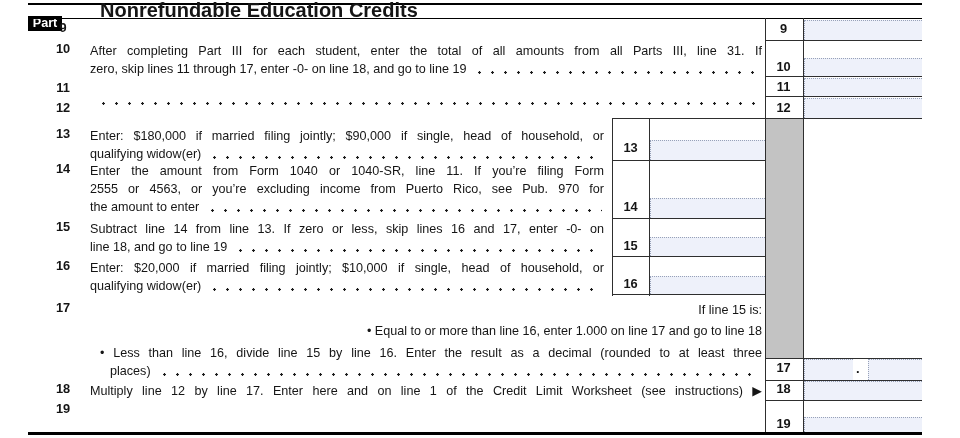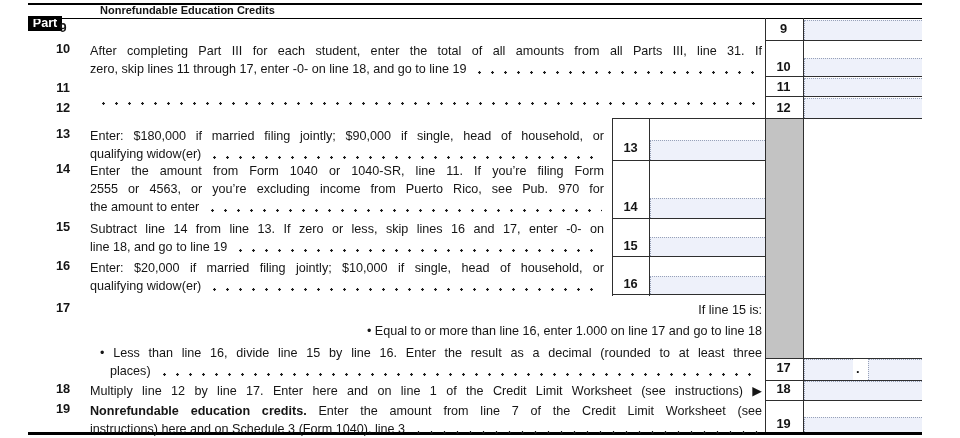--- a/index.html
+++ b/index.html
@@ -6,21 +6,21 @@
   .page{
     position:relative;width:960px;height:438px;background:#fff;
     font-family:"Liberation Sans",sans-serif;font-size:12.6px;color:#151515;
     overflow:hidden;
   }
   .hr,.vr{position:absolute;background:#2e2e2e;}
   .tab{
     position:absolute;background:#000;color:#fff;font-weight:bold;
     font-size:12.6px;text-align:center;line-height:15px;
   }
-  .title{position:absolute;font-weight:bold;font-size:11px;line-height:15px;}
+  .title{position:absolute;font-weight:bold;font-size:20px;line-height:15px;}
   .num{position:absolute;font-weight:bold;font-size:12.8px;text-align:center;line-height:14px;}
   .field{
     position:absolute;background:#eef1fa;
     border-top:1px dotted #97a1b8;border-left:1px dotted #97a1b8;
     box-sizing:border-box;
   }
   .gray{position:absolute;background:#c3c3c3;}
   .txt{position:absolute;line-height:18px;}
   .just{text-align:justify;text-align-last:justify;}
   .lf{display:flex;align-items:baseline;}
@@ -162,21 +162,14 @@
     <div class="lf indent">
         <span class="t">places)</span>
         <span class="leader"></span>
       </div>
   </div>
 
   <div class="txt" style="left:90px;top:381.5px;width:672px;">
     <div class="just"><span>Multiply line 12 by line 17. Enter here and on line 1 of the Credit Limit Worksheet (see instructions)</span> <span>▶</span></div>
   </div>
 
-  <div class="txt" style="left:90px;top:402px;width:672px;">
-    <div class="just"><span class="b">Nonrefundable education credits.</span> <span>Enter the amount from line 7 of the Credit Limit Worksheet (see</span></div>
-    <div class="lf">
-        <span class="t">instructions) here and on Schedule 3 (Form 1040), line 3</span>
-        <span class="leader"></span>
-      </div>
-  </div>
 
 </div>
 
 </body></html>

